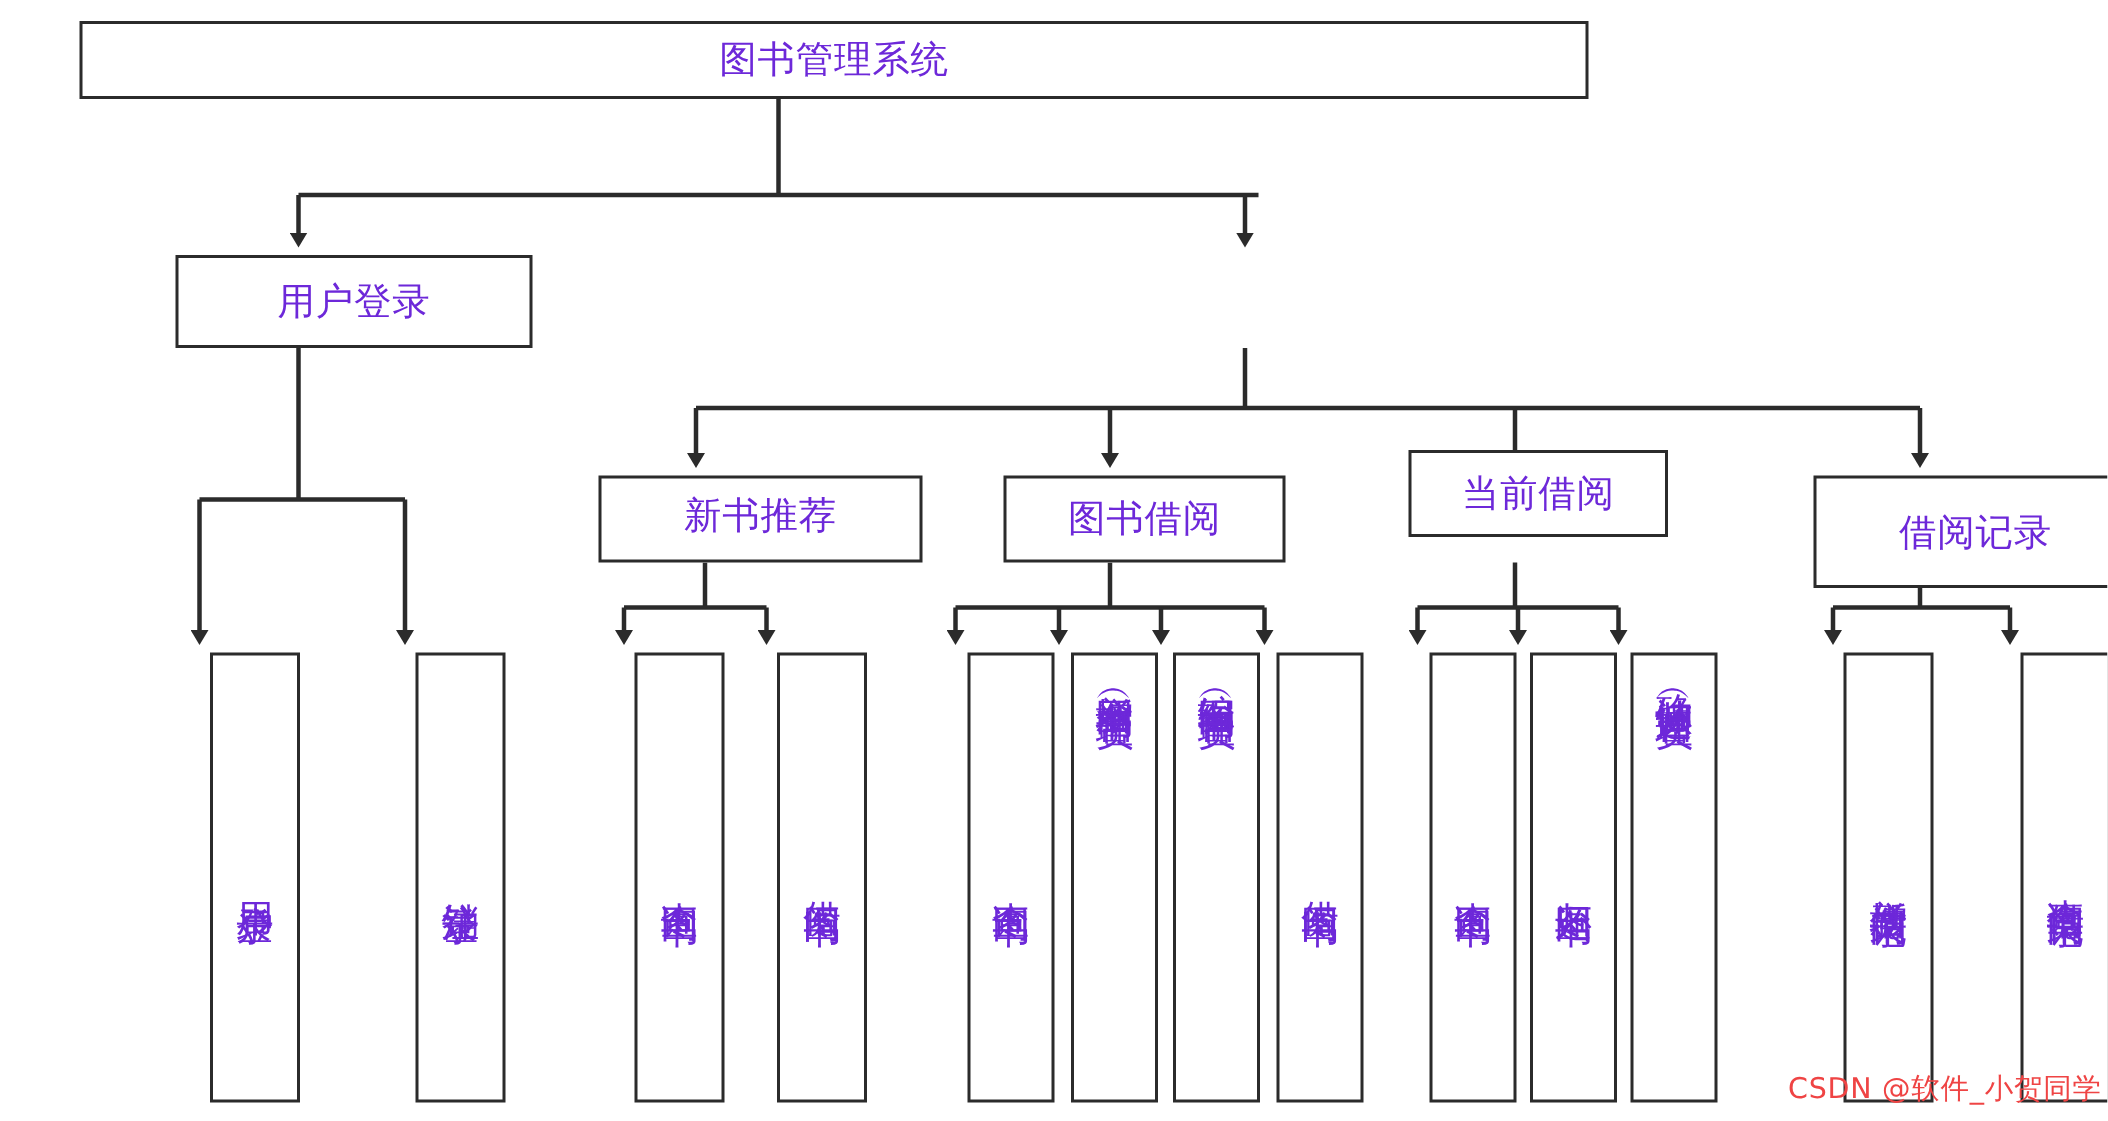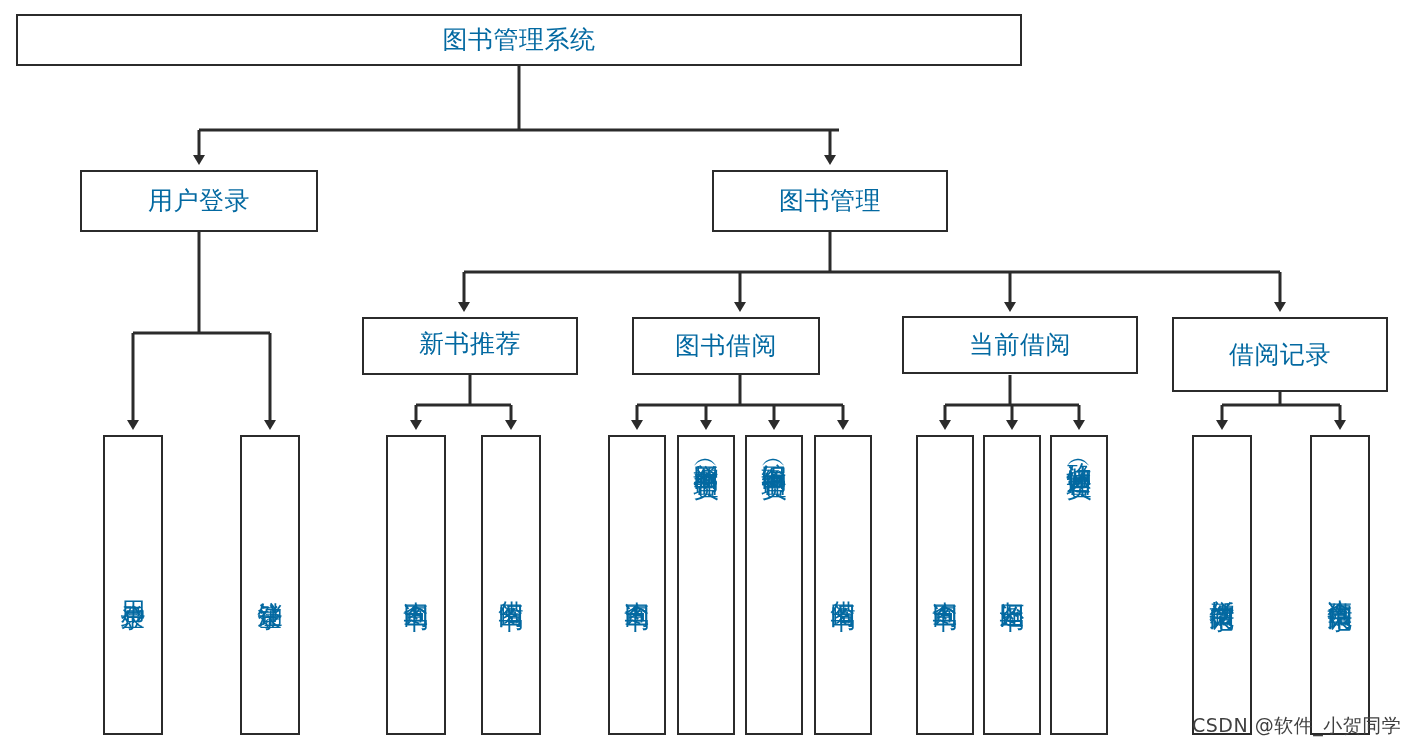--- a/index.html
+++ b/index.html
@@ -26,21 +26,22 @@
     pointer-events: none;
   }
   .node {
     position: absolute;
     box-sizing: border-box;
     border: 2.5px solid #2b2b2b;
     background: #ffffff;
     display: flex;
     align-items: center;
     justify-content: center;
-    color: #0369a1;
+    color: #6d28d9;
+    margin-left: 37px;
   }
   .node.horiz {
     font-size: 25px;
     line-height: 1.1;
     letter-spacing: 0.5px;
   }
   .node.horiz .label {
     white-space: nowrap;
   }
   .node.vert {
@@ -59,21 +60,21 @@
   }
   .node.vert.centered {
     align-items: center;
     padding-top: 0;
   }
   .watermark {
     position: absolute;
     left: 1192px;
     top: 713px;
     font-size: 19px;
-    color: #404040;
+    color: #ef4444;
     white-space: nowrap;
     letter-spacing: 0.5px;
   }
 </style>
 </head>
 <body>
 
 <div id="diagram-root">
 
   <svg class="edges" viewBox="0 0 1405 747" xmlns="http://www.w3.org/2000/svg">
@@ -126,31 +127,28 @@
     </g>
   </svg>
 
   <div class="node horiz" style="left:16px; top:14px; width:1006px; height:52px;">
     <span class="label">图书管理系统</span>
   </div>
 
   <div class="node horiz" style="left:80px; top:170px; width:238px; height:62px;">
     <span class="label">用户登录</span>
   </div>
-  <div class="node horiz" style="left:712px; top:170px; width:236px; height:62px;">
-    <span class="label">图书管理</span>
-  </div>
 
   <div class="node horiz" style="left:362px; top:317px; width:216px; height:58px;font-family:Liberation Mono, monospace;">
     <span class="label">新书推荐</span>
   </div>
   <div class="node horiz" style="left:632px; top:317px; width:188px; height:58px;">
     <span class="label">图书借阅</span>
   </div>
-  <div class="node horiz" style="left:902px; top:316px; width:236px; height:58px;">
+  <div class="node horiz" style="left:902px; top:300px; width:173px; height:58px;">
     <span class="label">当前借阅</span>
   </div>
   <div class="node horiz" style="left:1172px; top:317px; width:216px; height:75px;">
     <span class="label">借阅记录</span>
   </div>
 
   <div class="node vert centered" style="left:103px; top:435px; width:60px; height:300px;">
     <span class="label">用户登录</span>
   </div>
   <div class="node vert centered" style="left:240px; top:435px; width:60px; height:300px;">

